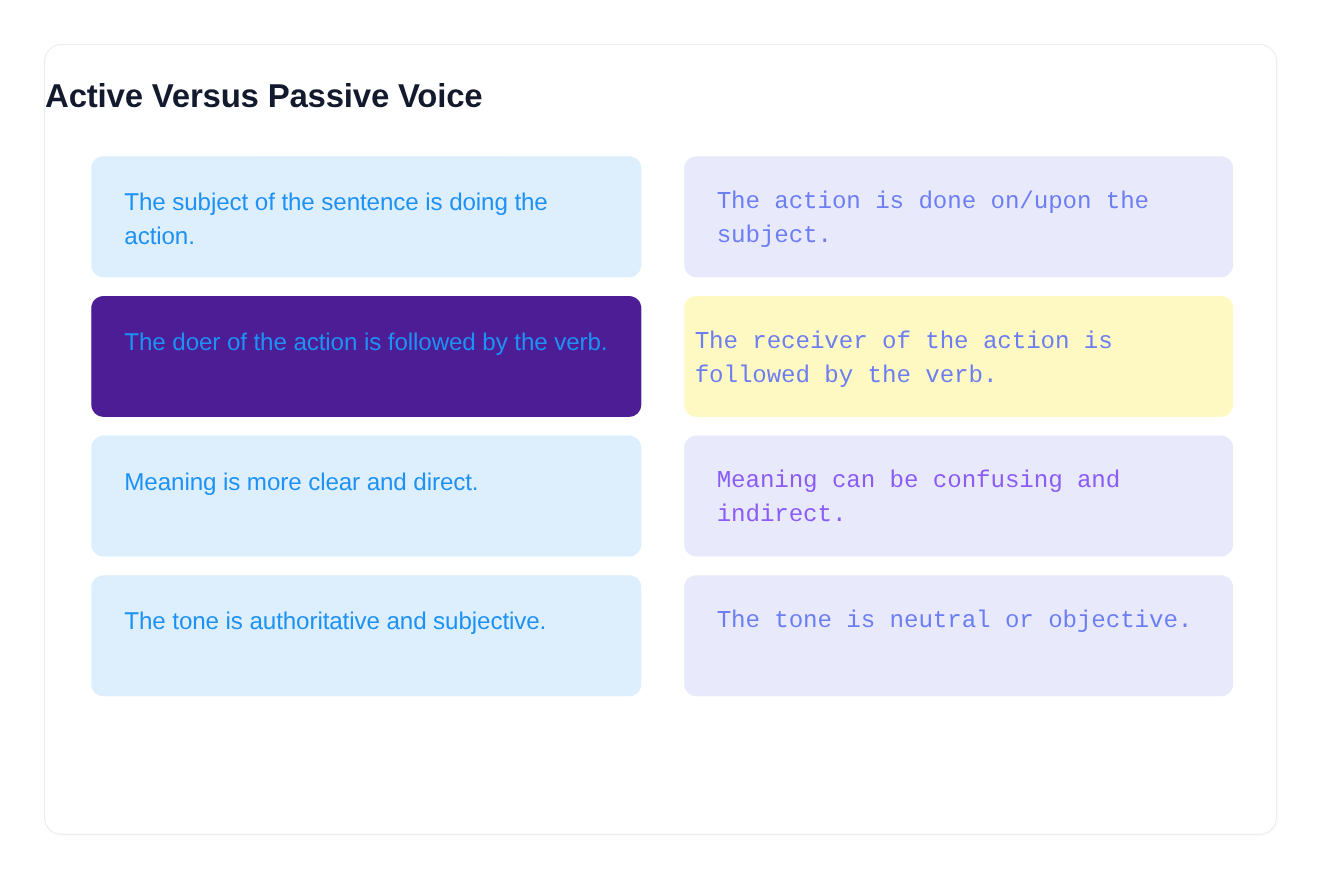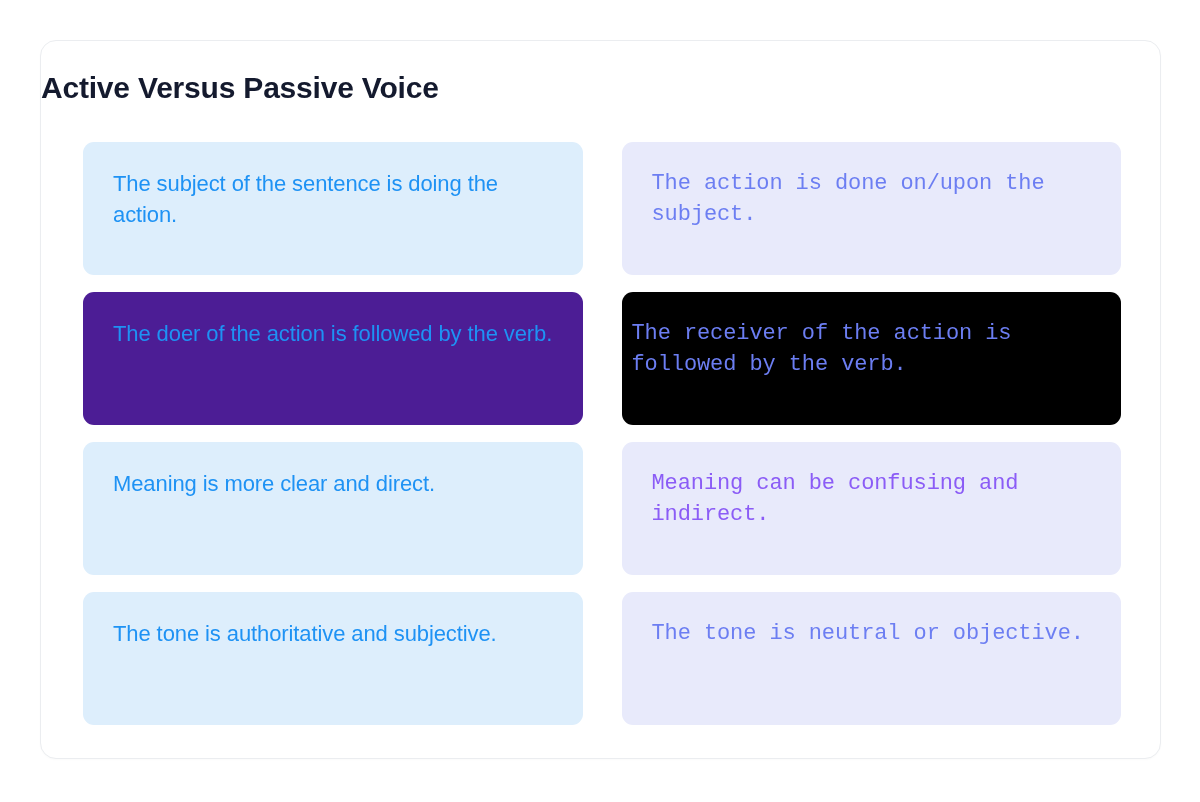--- a/index.html
+++ b/index.html
@@ -53,21 +53,21 @@
     left: 42px;
     top: 101px;
     width: 1038px;
     display: grid;
     grid-template-columns: 1fr 1fr;
     column-gap: 39px;
     row-gap: 17px;
   }
 
   .trait-cell {
-    height: 133px;
+    height: 110px;
     border-radius: 11px;
     padding: 26px 30px 0 30px;
     font-size: 22px;
     line-height: 31px;
     font-weight: 400;
     letter-spacing: -0.1px;
     overflow: hidden;
   }
 
   .trait-cell.active-voice {
@@ -97,21 +97,21 @@
         <span class="trait-text">The subject of the sentence is doing the action.</span>
       </div>
       <div class="trait-cell passive-voice" style="background: rgb(232, 234, 251); color: rgb(108, 126, 242);">
         <span class="trait-text">The action is done on/upon the subject.</span>
       </div>
 
       <div class="trait-cell active-voice" style="background: #4c1d95; color: rgb(30, 146, 244);">
         <span class="trait-text">The doer of the action is followed by the verb.</span>
       </div>
 
-      <div class="trait-cell passive-voice" style="background: #000000; color: rgb(108, 126, 242); padding-left: 10px;">
+      <div class="trait-cell passive-voice" style="background: #fef9c3; color: rgb(108, 126, 242); padding-left: 10px;">
         <span class="trait-text">The receiver of the action is followed by the verb.</span>
       </div>
 
       <div class="trait-cell active-voice" style="background: rgb(221, 238, 252); color: rgb(30, 146, 244);">
         <span class="trait-text">Meaning is more clear and direct.</span>
       </div>
       <div class="trait-cell passive-voice" style="background: rgb(232, 234, 251); color: #8b5cf6;">
         <span class="trait-text">Meaning can be confusing and indirect.</span>
       </div>
 

